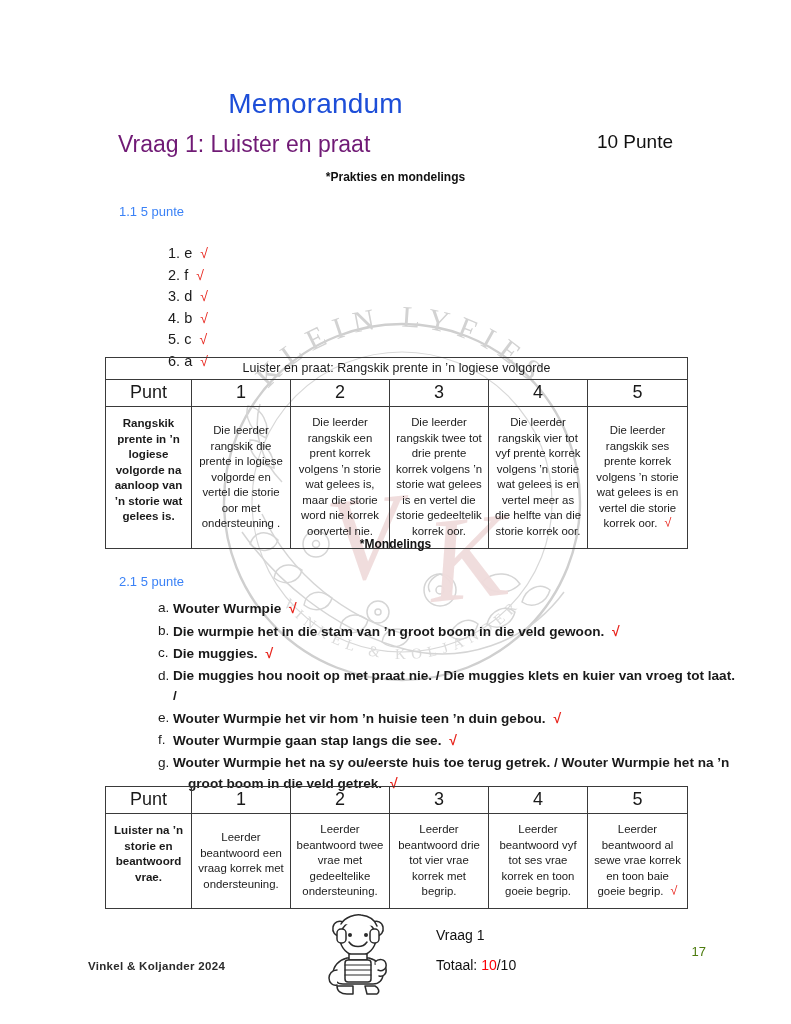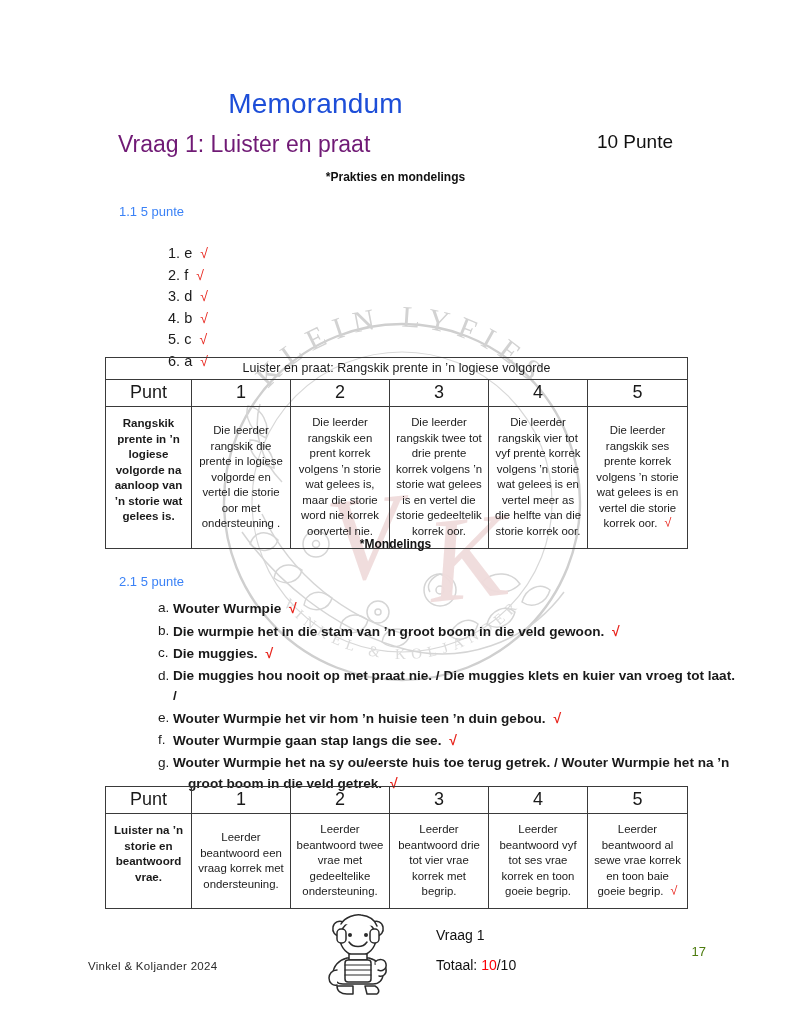--- a/index.html
+++ b/index.html
@@ -152,21 +152,21 @@
   }
   .rubric .desc-cell .tick,
   .rubric .crit-cell .tick { font-size: 12.5px; }
 
   
   .credit {
     position: absolute;
     left: 88px;
     top: 960px;
     font-size: 11.5px;
-    font-weight: normal;
+    font-weight: bold;
     color: #2b2b2b;
     letter-spacing: .3px;
   }
   .mascot {
     position: absolute;
     left: 323px;
     top: 914px;
     width: 74px;
     height: 84px;
   }

